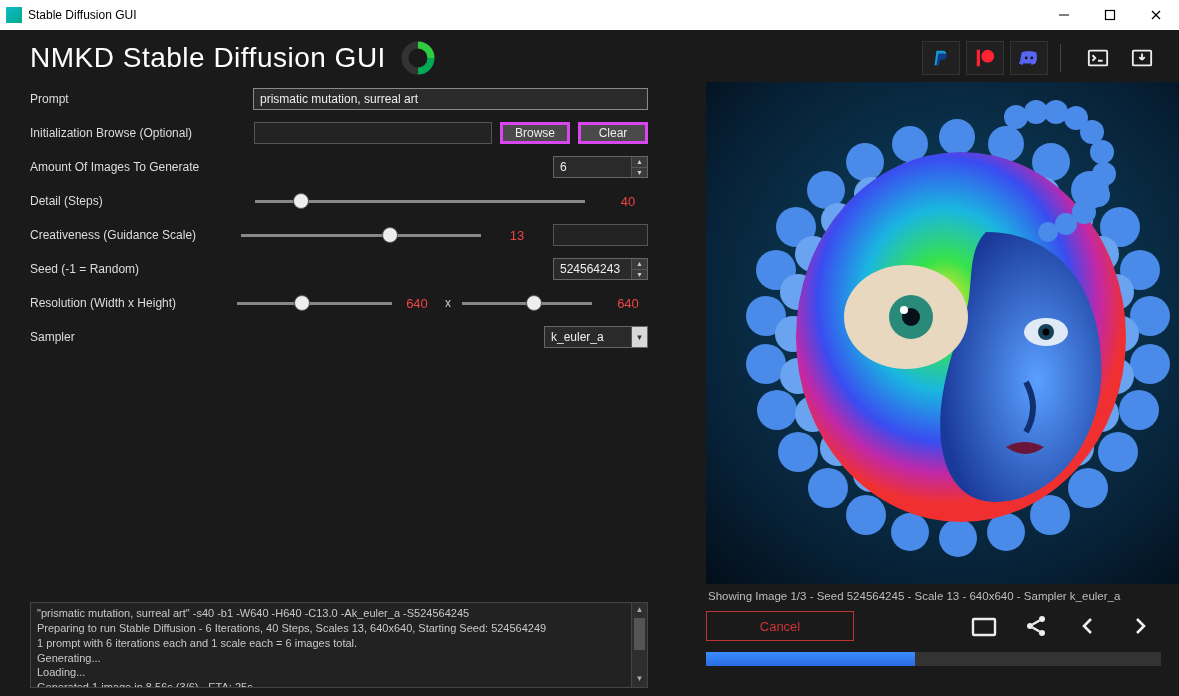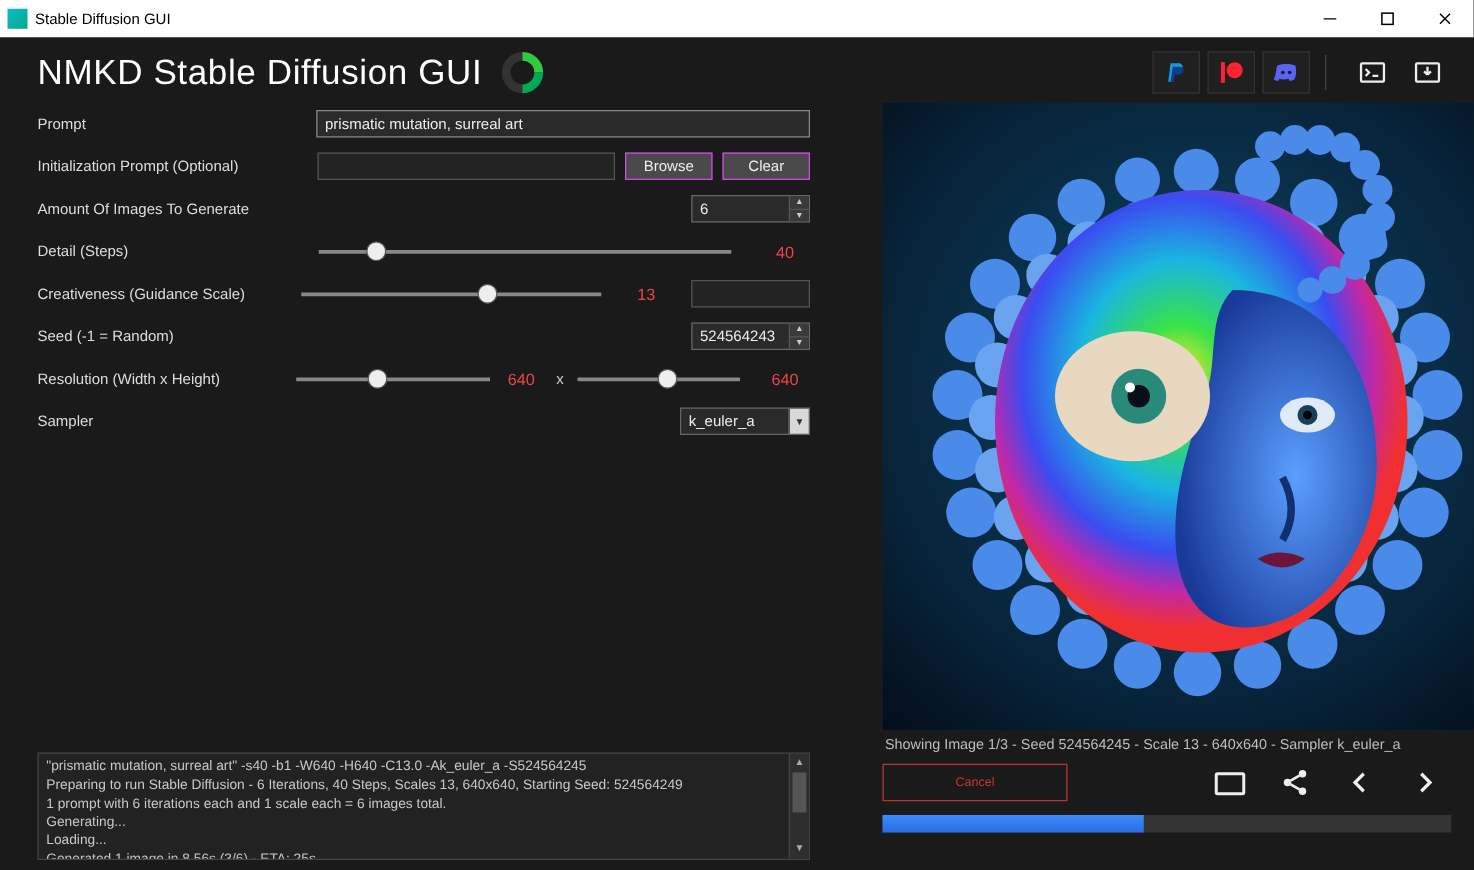--- a/index.html
+++ b/index.html
@@ -32,21 +32,21 @@
 
 
 .form { flex:1; }
 .row { display:flex; align-items:center; height: 34px; font-size: 12px; color:#ddd; }
 .row .lbl { width: 225px; }
 .row .field { flex:1; display:flex; align-items:center; gap:8px; }
 
 .textbox { background:#2a2a2a; border:1px solid #888; color:#eee; font-size:12px; padding:3px 6px; height:22px; }
 .textbox.prompt { width: 395px; }
 .textbox.init { width: 238px; border-color:#555; background:#232323; }
-.btn { background:#4a4a4a; border:1px solid #d946ef; color:#eee; font-size:12px; height:22px; width:70px; }
+.btn { background:#4a4a4a; border:3px solid #d946ef; color:#eee; font-size:12px; height:22px; width:70px; }
 .numbox { background:#2a2a2a; border:1px solid #666; color:#eee; font-size:12px; height:22px; width:95px; padding:2px 18px 2px 6px; position:relative; display:flex; align-items:center; }
 .numbox .spin { position:absolute; right:0; top:0; bottom:0; width:16px; background:#3a3a3a; border-left:1px solid #555; display:flex; flex-direction:column; }
 .numbox .spin div { flex:1; display:flex; align-items:center; justify-content:center; font-size:7px; color:#ccc; }
 .numbox .spin div:first-child { border-bottom:1px solid #555; }
 .selectbox { background:#2a2a2a; border:1px solid #666; color:#eee; font-size:12px; height:22px; width:104px; padding:2px 18px 2px 6px; position:relative; display:flex; align-items:center; }
 .selectbox .dd { position:absolute; right:0; top:0; bottom:0; width:16px; background:#d8d8d8; border-left:1px solid #555; display:flex; align-items:center; justify-content:center; font-size:8px; color:#333;}
 .slider-wrap { position:relative; height:20px; display:flex; align-items:center; }
 .slider-track { height:3px; background:#888; position:relative; }
 .slider-thumb { position:absolute; top:50%; width:16px; height:16px; border-radius:50%; background:#eee; border:1px solid #555; transform:translate(-50%,-50%); }
 .val { width:40px; text-align:center; color:#ef4444; font-size:13px; }
@@ -58,21 +58,21 @@
 .log .scroll { position:absolute; right:0; top:0; bottom:0; width:16px; background:#2e2e2e; border-left:1px solid #444; display:flex; flex-direction:column; align-items:center; }
 .log .scroll .arr { font-size:8px; color:#aaa; padding:2px 0;}
 .log .scroll .tr { flex:1; width:100%; position:relative;}
 .log .scroll .th { position:absolute; left:2px; right:2px; top:0; height:32px; background:#555; }
 
 
 .preview { width: 502px; height: 502px; background:#0a2030; position:relative; overflow:hidden; }
 .preview svg { width:100%; height:100%; display:block; }
 .imginfo { font-size:11.5px; color:#bdbdbd; padding:6px 2px 4px 2px; }
 .action-row { display:flex; align-items:center; gap:10px; margin-top:2px;}
-.cancel { border:1.5px solid #b33; color:#c33; background:transparent; font-size:10px; width:148px; height:30px; }
+.cancel { border:1.5px solid #b33; color:#c33; background:transparent; font-size:13px; width:148px; height:30px; }
 .action-row .sp { flex:1; }
 .ibtn { width:42px; height:36px; background:transparent; display:flex; align-items:center; justify-content:center; }
 .ibtn svg { width:28px; height:28px; }
 .ibtn.chev svg { width:22px; height:22px;}
 .progress { height:14px; background:#333; margin-top:8px; position:relative; }
 .progress .bar { position:absolute; left:0; top:0; bottom:0; background:linear-gradient(#3a8cff,#2a6ce0); }
 
 </style>
 </head>
 <body>
@@ -149,21 +149,21 @@
       <div class="form">
 
         <div class="row">
           <div class="lbl">Prompt</div>
           <div class="field">
             <input class="textbox prompt" value="prismatic mutation, surreal art" style="">
           </div>
         </div>
 
         <div class="row">
-          <div class="lbl">Initialization Prompt (Optional)</div>
+          <div class="lbl">Initialization Browse (Optional)</div>
           <div class="field">
             <input class="textbox init" value="" style="">
             <button class="btn">Browse</button>
             <button class="btn">Clear</button>
           </div>
         </div>
 
         <div class="row">
           <div class="lbl">Amount Of Images To Generate</div>
           <div class="field" style="justify-content:flex-end">

